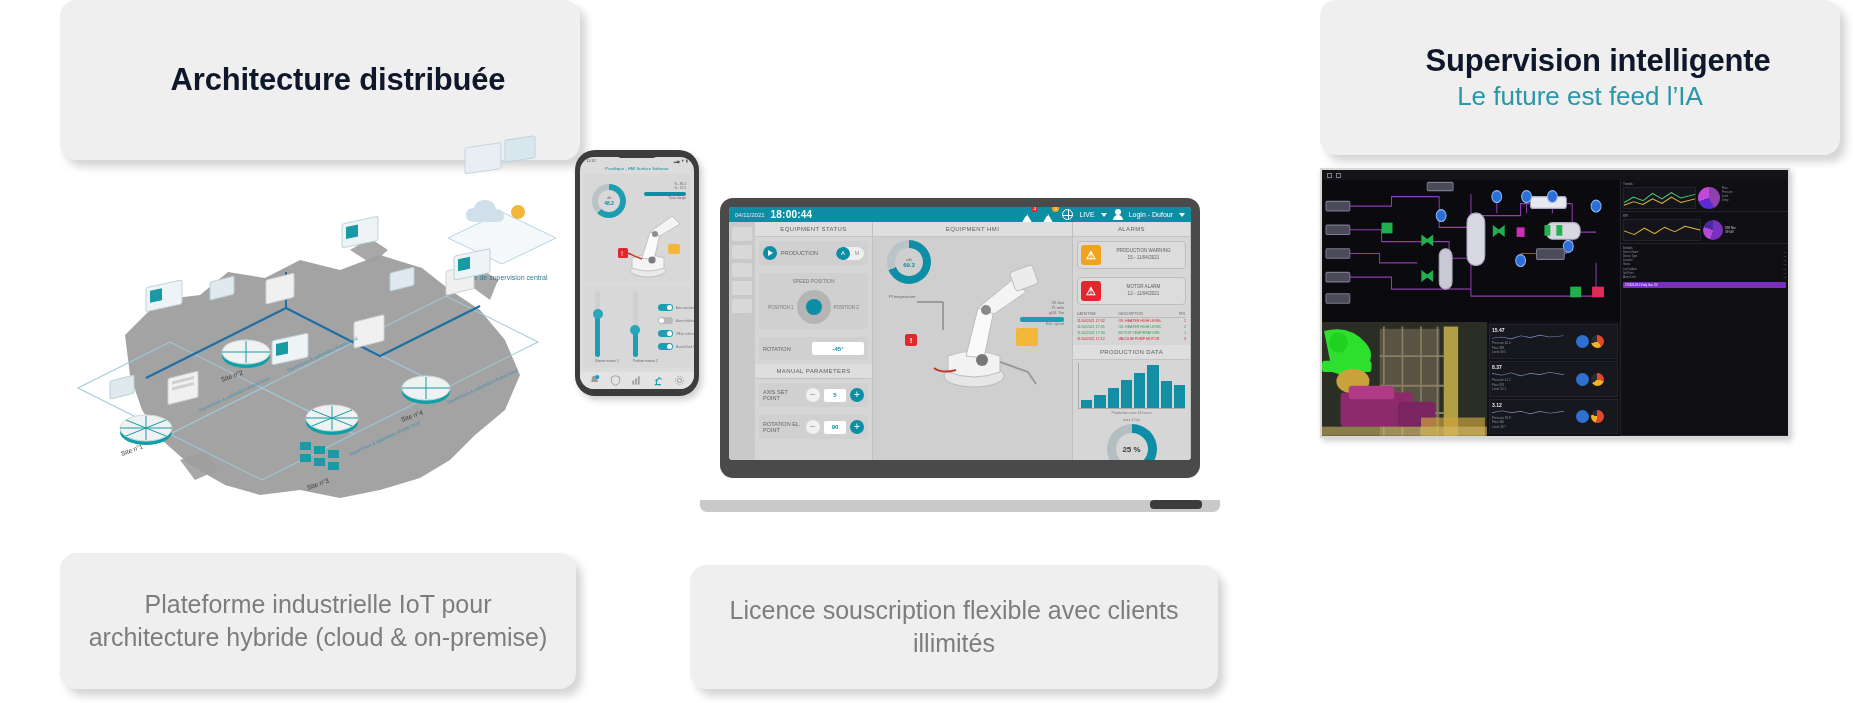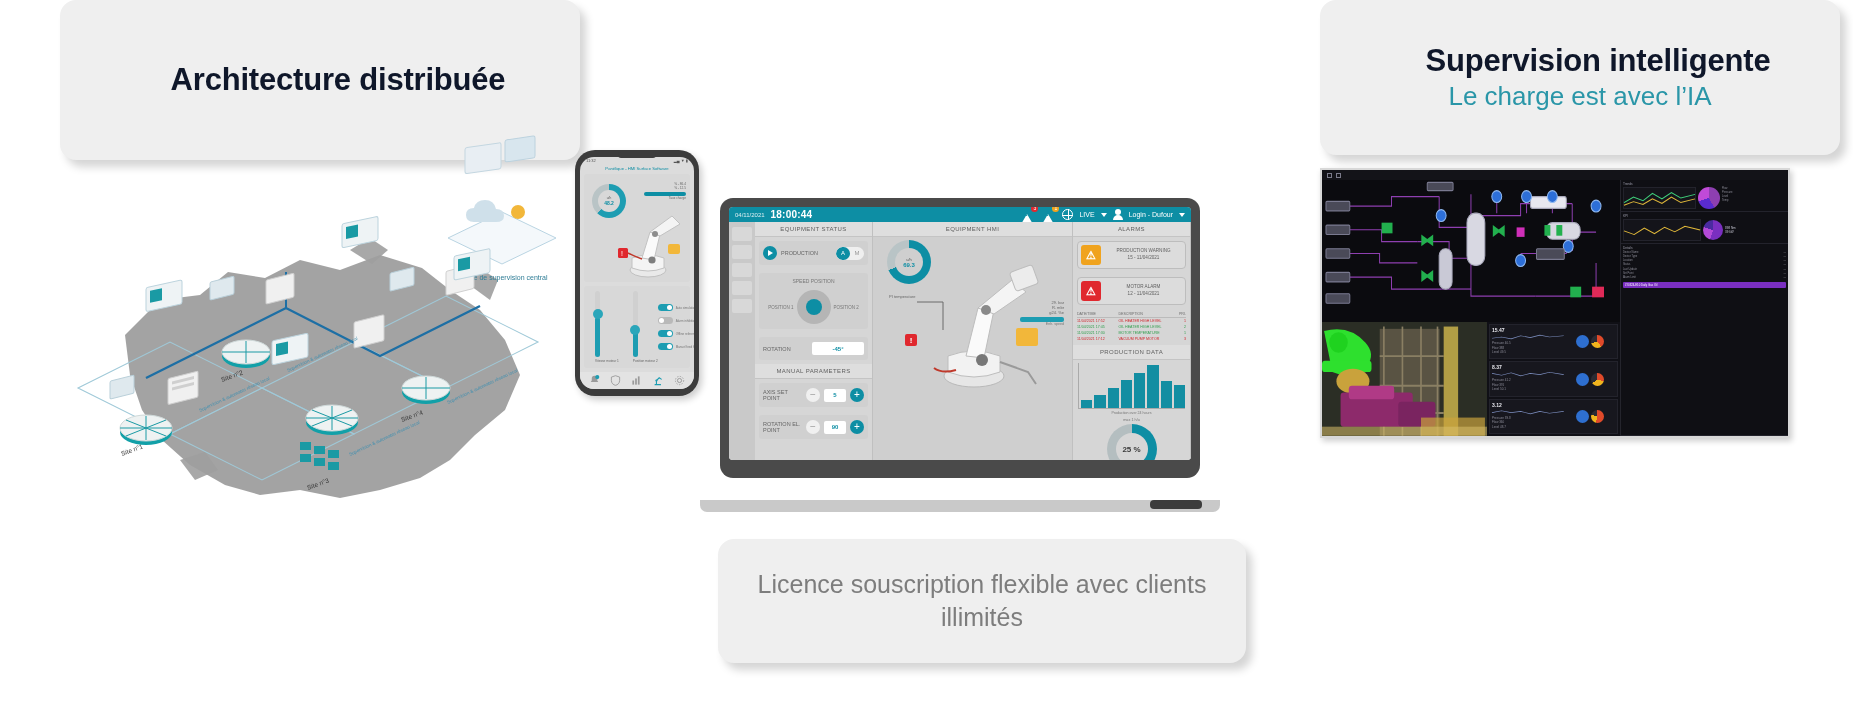--- a/index.html
+++ b/index.html
@@ -43,21 +43,21 @@
   }
   .subtitle {
     color: #2a96a8;
     font-size: 26px;
     line-height: 1.2;
     margin-top: 3px;
   }
 
   .cap-card { }
   .cc1 { left: 0;  top: 553px; width: 516px; height: 136px; }
-  .cc2 { left: 0;  top: 539px; width: 528px; height: 124px; margin-left: 28px; }
+  .cc2 { left: 0;  top: 565px; width: 528px; height: 124px; }
   .cc3 { left: 0;  top: 558px; width: 518px; height: 133px; }
   .cap-text {
     color: #7d7d7d;
     font-size: 25px;
     line-height: 1.32;
   }
 
   
   .art { position: absolute; }
 
@@ -461,20 +461,23 @@
           <rect x="226" y="232" width="12" height="12" fill="#1a9aa4" transform="skewY(-12)"></rect>
         </g>
 
         <text x="150" y="252" font-size="4.6" fill="#3f8fb0" transform="rotate(-25 150 252)" font-family="Liberation Sans, sans-serif">Supervision &amp; automates réseau local</text>
         <text x="300" y="296" font-size="4.6" fill="#3f8fb0" transform="rotate(-25 300 296)" font-family="Liberation Sans, sans-serif">Supervision &amp; automates réseau local</text>
         <text x="238" y="212" font-size="4.6" fill="#3f8fb0" transform="rotate(-25 238 212)" font-family="Liberation Sans, sans-serif">Supervision &amp; automates réseau local</text>
         <text x="398" y="244" font-size="4.6" fill="#3f8fb0" transform="rotate(-25 398 244)" font-family="Liberation Sans, sans-serif">Supervision &amp; automates réseau local</text>
       </svg>
     </div>
 
+    <div class="card cap-card cc1">
+      <div class="cap-text">Plateforme industrielle IoT pour architecture hybride (cloud &amp; on-premise)</div>
+    </div>
   </div>
 
   <div class="col col-2">
 
 
     <div class="art art2">
 
       <div class="laptop">
         <div class="laptop-body">
           <div class="laptop-screen">
@@ -782,21 +785,21 @@
 
     <div class="card cap-card cc2">
       <div class="cap-text">Licence souscription flexible avec clients illimités</div>
     </div>
   </div>
 
   <div class="col col-3">
 
     <div class="card head-card hc3">
       <div class="title">Supervision intelligente</div>
-      <div class="subtitle">Le charge est avec l’IA</div>
+      <div class="subtitle">Le future est feed l’IA</div>
     </div>
 
     <div class="art art3">
       <div class="scada">
 
         <div class="sc-toolbar">
           <span class="sc-ticon"></span>
           <span class="sc-ticon"></span>
         </div>
 

